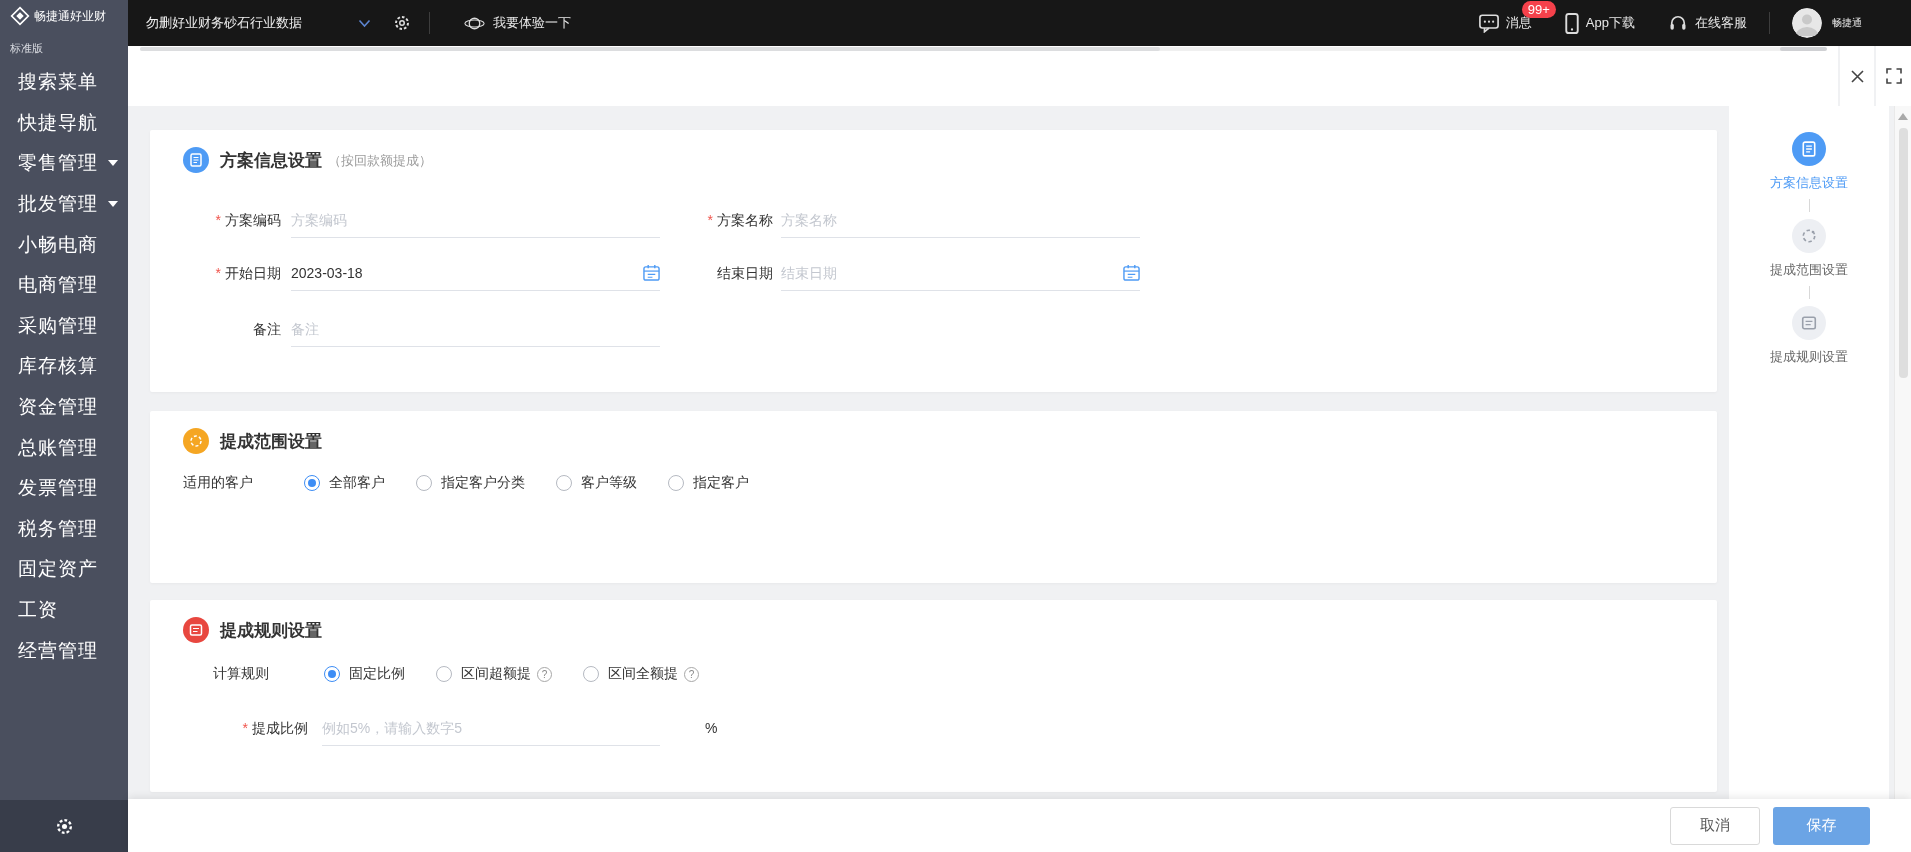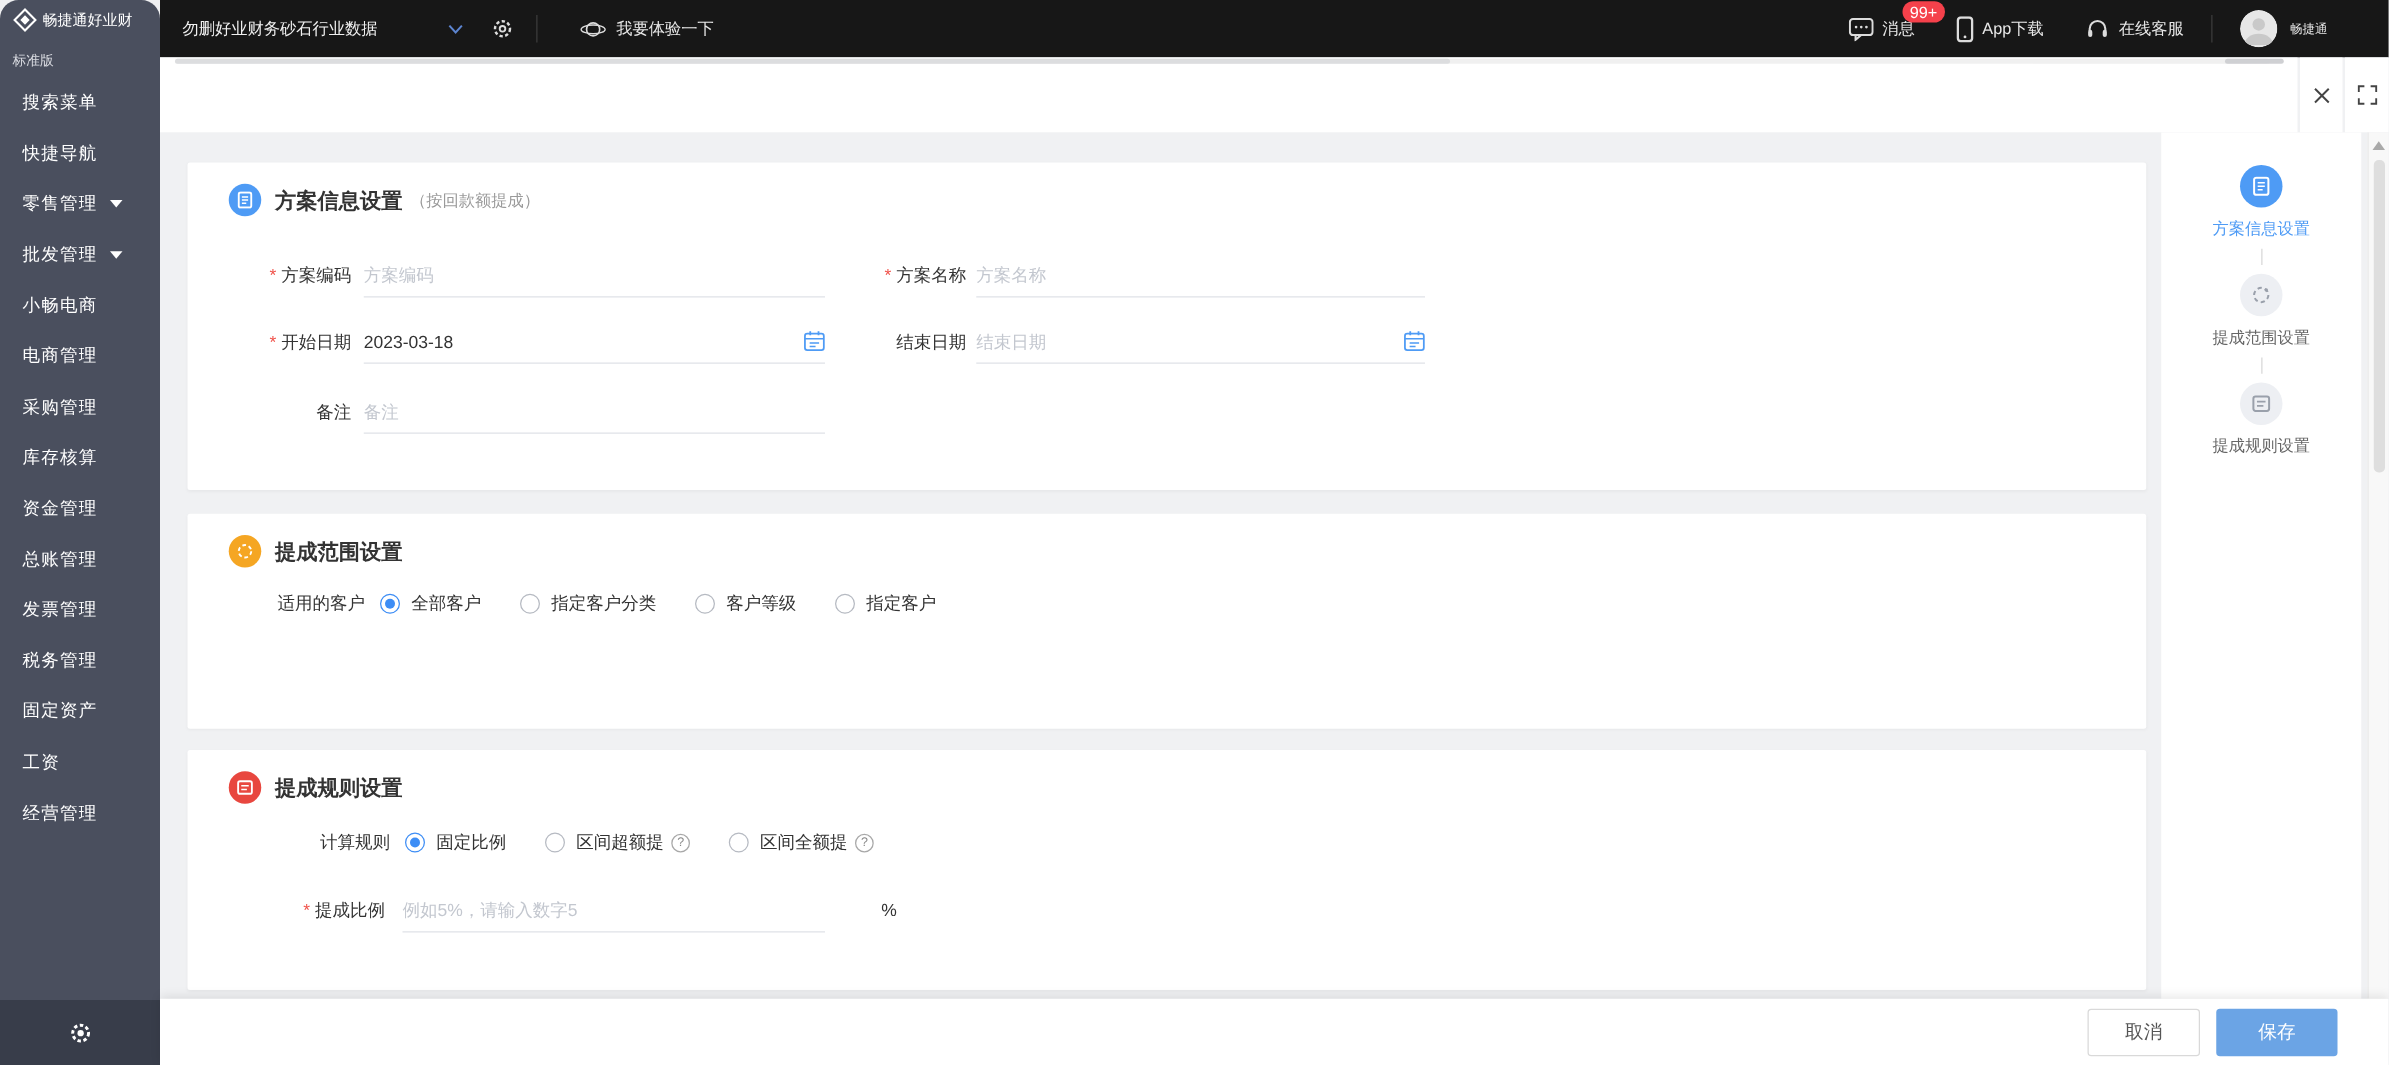--- a/index.html
+++ b/index.html
@@ -18,27 +18,27 @@
   .exp-group span { margin-left:8px; font-size:13px; }
   .tb-right { margin-left:auto; display:flex; align-items:center; margin-right:49px; }
   .tb-item { display:flex; align-items:center; cursor:pointer; position:relative; }
   .tb-item span { margin-left:7px; font-size:13px; }
   .tb-item + .tb-item { margin-left:26px; }
   .badge { position:absolute; top:-13px; right:-24px; background:#f5414b; color:#fff; font-size:11px; line-height:17px; padding:0 6px; border-radius:9px; }
   .avatar { width:30px; height:30px; border-radius:50%; overflow:hidden; margin-left:22px; cursor:pointer; }
   .tb-name { margin-left:10px; font-size:10px; cursor:pointer; }
 
   
-  .sidebar { position:absolute; left:0; top:0; width:128px; height:852px; background:#4a4f5e; color:#fff; z-index:5;border-radius:15px; }
+  .sidebar { position:absolute; left:0; top:0; width:128px; height:852px; background:#4a4f5e; color:#fff; z-index:5; }
   .logo-block { height:52px; padding:6px 6px 0 10px; }
   .logo-row { display:flex; align-items:center; }
   .logo-title { font-size:12px; margin-left:4px; white-space:nowrap; }
   .logo-sub { font-size:11px; color:#d9dbe1; margin-top:15px; }
   .menu { padding-top:10px; }
-  .menu-item { height:40.6px; display:flex; align-items:center; padding-left:18px; font-size:14px; letter-spacing:1px; cursor:pointer; }
+  .menu-item { height:40.6px; display:flex; align-items:center; padding-left:18px; font-size:19px; letter-spacing:1px; cursor:pointer; }
   .caret { width:0; height:0; border-left:5px solid transparent; border-right:5px solid transparent; border-top:6px solid #fff; margin-left:10px; }
   .sidebar-foot { position:absolute; left:0; bottom:0; width:128px; height:52px; background:#383d4a; display:flex; align-items:center; justify-content:center; cursor:pointer; }
 
   
   .tabbar { position:absolute; left:128px; top:46px; width:1783px; height:60px; background:#f0f1f3; }
   .tab-strip { position:absolute; left:0; top:0; width:1710px; height:60px; background:#fff; }
   .hscroll { position:absolute; left:12px; top:1px; width:1676px; height:4px; background:#f0f0f0; border-radius:2px; }
   .hthumb1 { position:absolute; left:0; top:0; width:1020px; height:4px; background:#dcdddf; border-radius:2px; }
   .hthumb2 { position:absolute; left:1640px; top:0; width:47px; height:4px; background:#cfd0d3; border-radius:2px; }
   .tabs { position:absolute; left:0; top:8px; height:52px; display:flex; }
@@ -67,21 +67,21 @@
   .uwrap { position:absolute; height:36px; border-bottom:1px solid #dfe2e8; display:flex; align-items:center; }
   .uinput { border:none; outline:none; background:transparent; width:100%; font-size:14px; color:#333; }
   .uinput::placeholder { color:#c3c7cf; }
   .cal { flex-shrink:0; display:flex; cursor:pointer; }
   .l-label { left:0; width:98px; }
   .l-input { left:108px; width:369px; }
   .r-label { left:407px; width:183px; }
   .r-input { left:598px; width:359px; }
 
   .opt-row { position:absolute; display:flex; align-items:center; font-size:14px; color:#333; height:28px; }
-  .opt-label { width:109px; text-align:right; margin-right:12px; white-space:nowrap; }
+  .opt-label { width:109px; margin-right:12px; white-space:nowrap; }
   .radio { display:flex; align-items:center; margin-right:31px; cursor:pointer; }
   .rd { width:16px; height:16px; border-radius:50%; border:1px solid #b6bac2; background:#fff; margin-right:9px; position:relative; flex-shrink:0; }
   .rd.on { border-color:#3d8df5; }
   .rd.on::after { content:''; position:absolute; left:3px; top:3px; width:8px; height:8px; border-radius:50%; background:#3d8df5; }
   .help { width:15px; height:15px; border:1px solid #a8a8a8; border-radius:50%; margin-left:6px; font-size:10px; color:#888; display:inline-flex; align-items:center; justify-content:center; cursor:pointer; }
   .help::after { content:'?'; }
   .btn-sub { width:84px; height:28px; background:#d7dade; color:#fff; font-size:13px; border:none; border-radius:3px; margin-left:17px; display:flex; align-items:center; justify-content:center; cursor:not-allowed; }
   .pct { position:absolute; left:522px; line-height:36px; font-size:14px; color:#333; }
 
   

